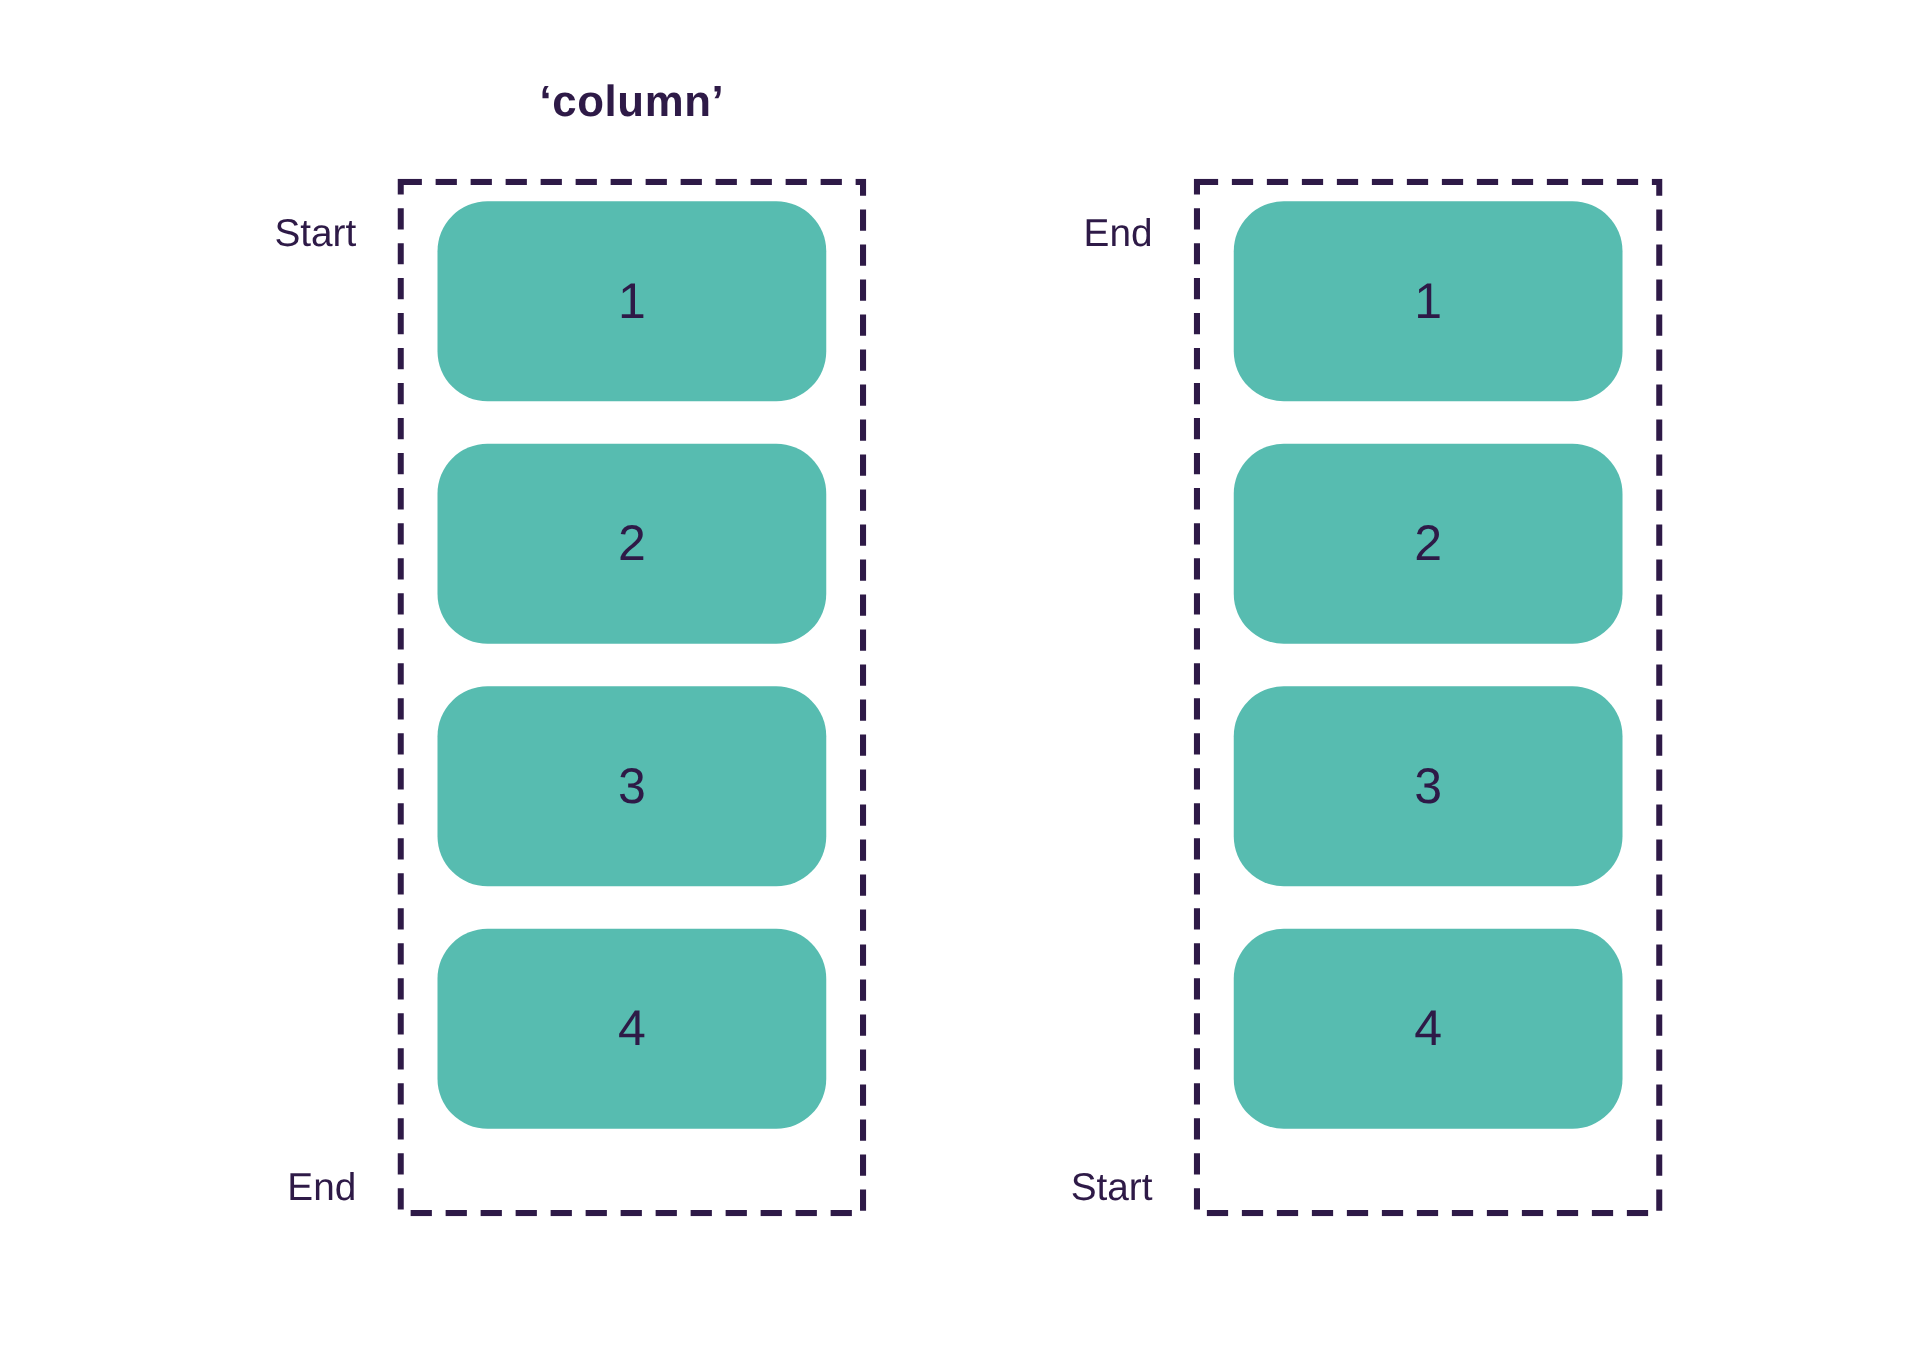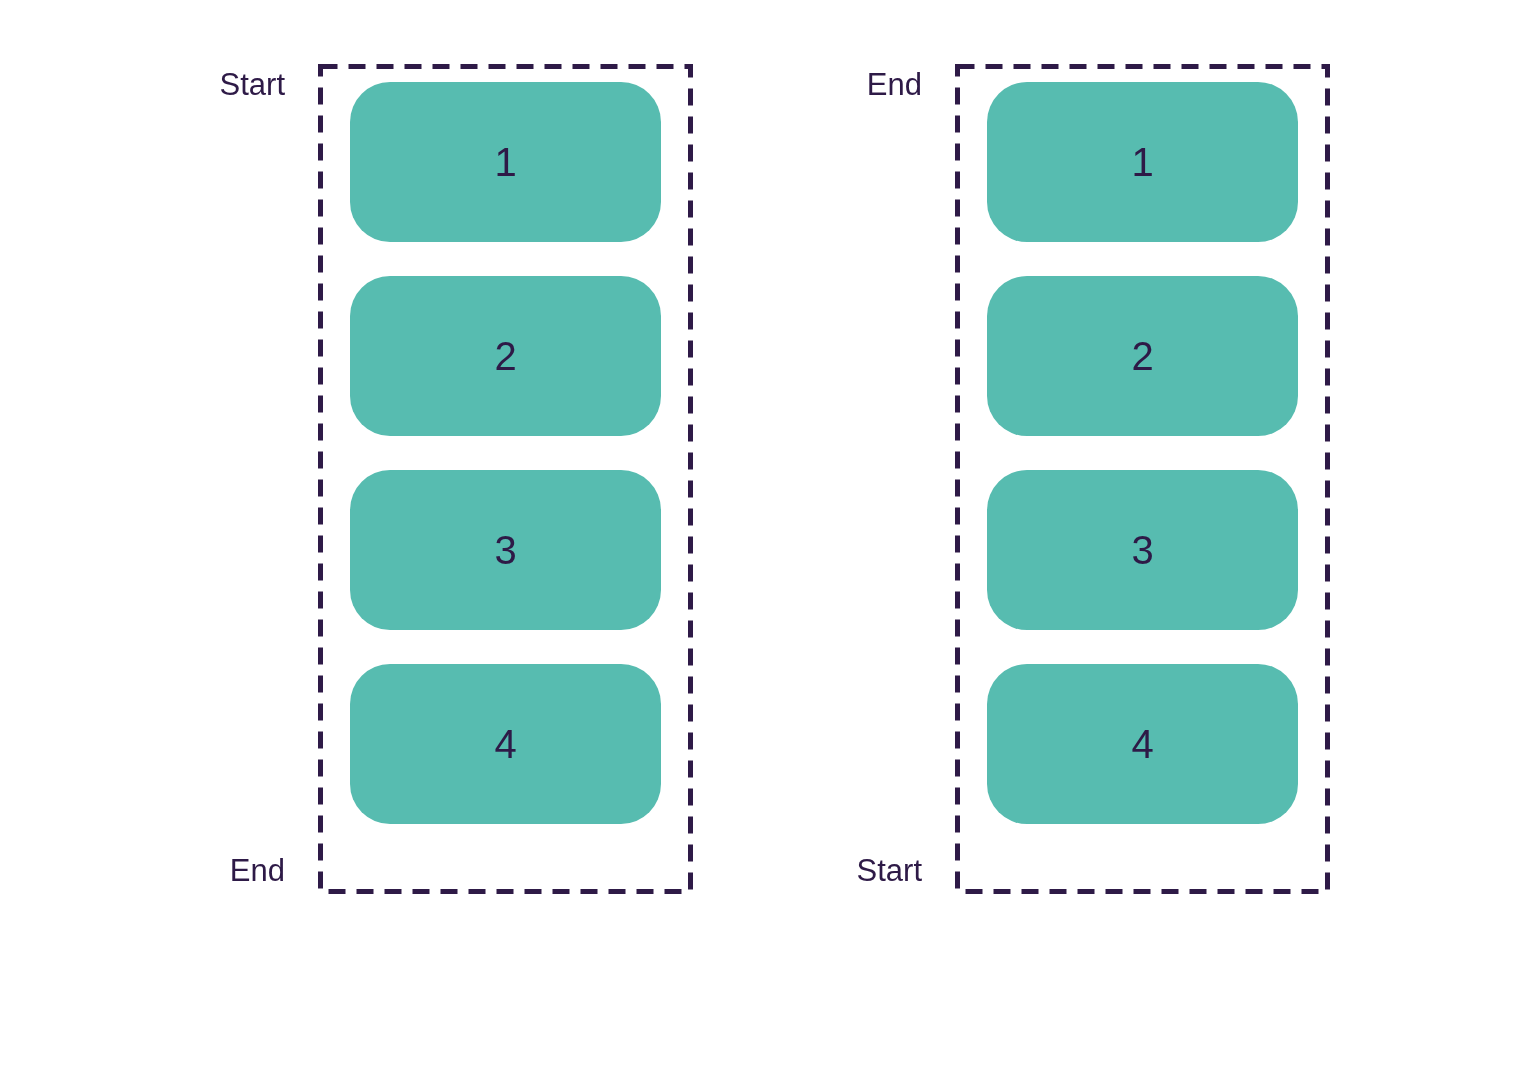--- a/index.html
+++ b/index.html
@@ -42,20 +42,21 @@
     grid-row: 2;
     display: flex;
     flex-direction: column;
     justify-content: space-between;
     align-items: flex-end;
     padding: 4px 33px 6px 0;
     font-size: 31px;
     font-weight: 400;
     line-height: 1.1;
     white-space: nowrap;
+    margin-top: 23px;
   }
   .flex-container {
     grid-column: 2;
     grid-row: 2;
     position: relative;
     width: 375px;
     height: 830px;
     display: flex;
     flex-direction: column;
     gap: 34px;
@@ -88,20 +89,21 @@
     font-weight: 400;
     color: var(--purple);
   }
 </style>
 </head>
 <body>
 
 <div class="diagram">
 
   <div class="panel">
+    <div class="panel-title">‘column’</div>
     <div class="axis-labels">
       <span>Start</span>
       <span>End</span>
     </div>
     <div class="flex-container">
       <svg class="dashed-border" viewBox="0 0 375 830" preserveAspectRatio="none" aria-hidden="true">
         <rect x="2.5" y="2.5" width="370" height="825"></rect>
       </svg>
       <div class="flex-item">1</div>
       <div class="flex-item">2</div>

